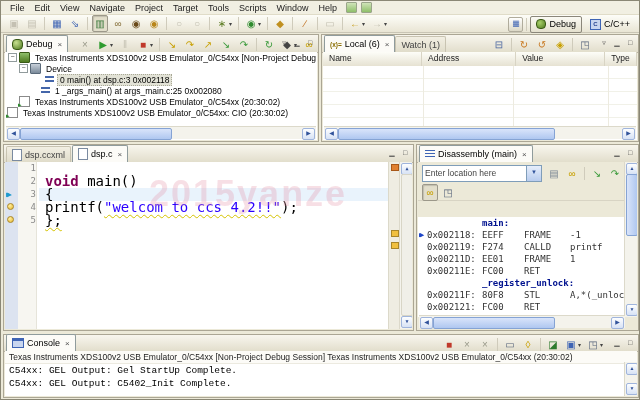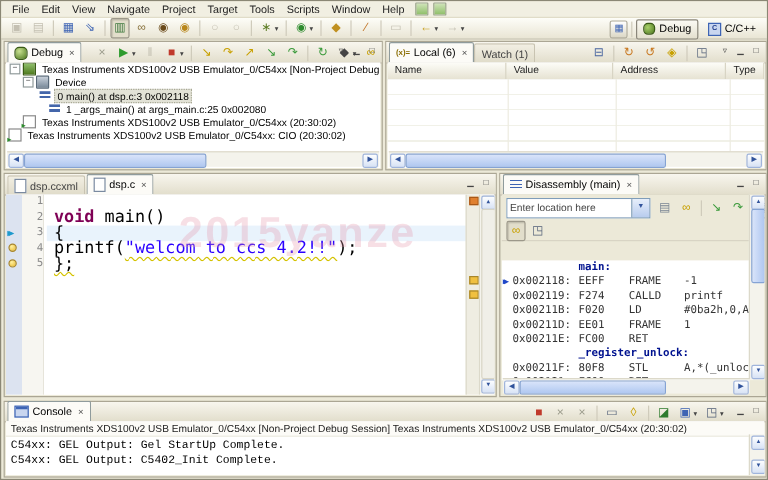--- a/index.html
+++ b/index.html
@@ -302,21 +302,21 @@
             <span class="tlbl">Texas Instruments XDS100v2 USB Emulator_0/C54xx [Non-Project Debug Session]</span>
           </div>
 
           <div class="trow" style="padding-left: 14px;">
             <span class="texp">−</span>
             <span class="ticn ic-device"></span>
             <span class="tlbl">Device</span>
           </div>
 
 
-          <div class="trow" style="padding-left: 28px;">
+          <div class="trow" style="padding-left: 40px;">
 
             <span class="ticn ic-stack-frame"></span>
             <span class="tlbl selected">0 main() at dsp.c:3 0x002118</span>
           </div>
 
           <div class="trow" style="padding-left: 36px;">
 
             <span class="ticn ic-stack-frame"></span>
             <span class="tlbl">1 _args_main() at args_main.c:25 0x002080</span>
           </div>
@@ -380,22 +380,22 @@
       <span class="wbtns">
         <span class="wbtn">▿</span>
         <span class="wbtn">▁</span>
         <span class="wbtn">□</span>
       </span>
     </div>
     <div class="pbody">
       <div class="vhead">
 
       <span class="vcol" style="width: 100px;">Name</span>
+          <span class="vcol" style="width: 95px;">Address</span>
           <span class="vcol" style="width: 90px;">Value</span>
-          <span class="vcol" style="width: 95px;">Address</span>
           <span class="vcol" style="width: 32px;">Type</span>
         </div>
       <div class="vgrid">
         <span class="vline" style="left:100px;"></span>
         <span class="vline" style="left:190px;"></span>
         <span class="vline" style="left:285px;"></span>
       </div>
       <div class="hscroll">
         <span class="sarrow left">◀</span>
         <span class="sarrow right">▶</span>
@@ -542,28 +542,20 @@
 
             <div class="asmline">
               <span class="asmarrow"></span>
               <span class="asmaddr">0x002119:</span>
               <span class="asmcode">F274</span>
               <span class="asmmn">CALLD</span>
               <span class="asmop">printf</span>
 
             </div>
 
-            <div class="asmline">
-              <span class="asmarrow"></span>
-              <span class="asmaddr">0x00211B:</span>
-              <span class="asmcode">F020</span>
-              <span class="asmmn">LD</span>
-              <span class="asmop">#0ba2h,0,A</span>
-
-            </div>
 
             <div class="asmline">
               <span class="asmarrow"></span>
               <span class="asmaddr">0x00211D:</span>
               <span class="asmcode">EE01</span>
               <span class="asmmn">FRAME</span>
               <span class="asmop">1</span>
 
             </div>
 

